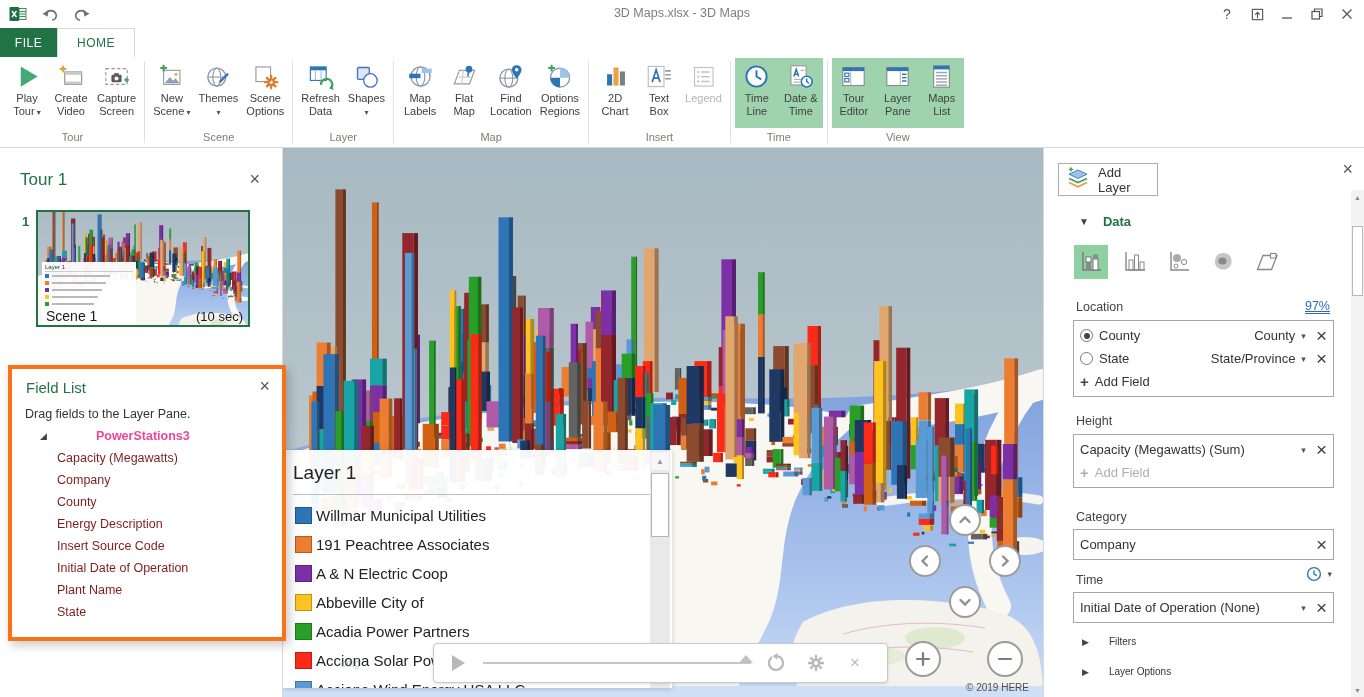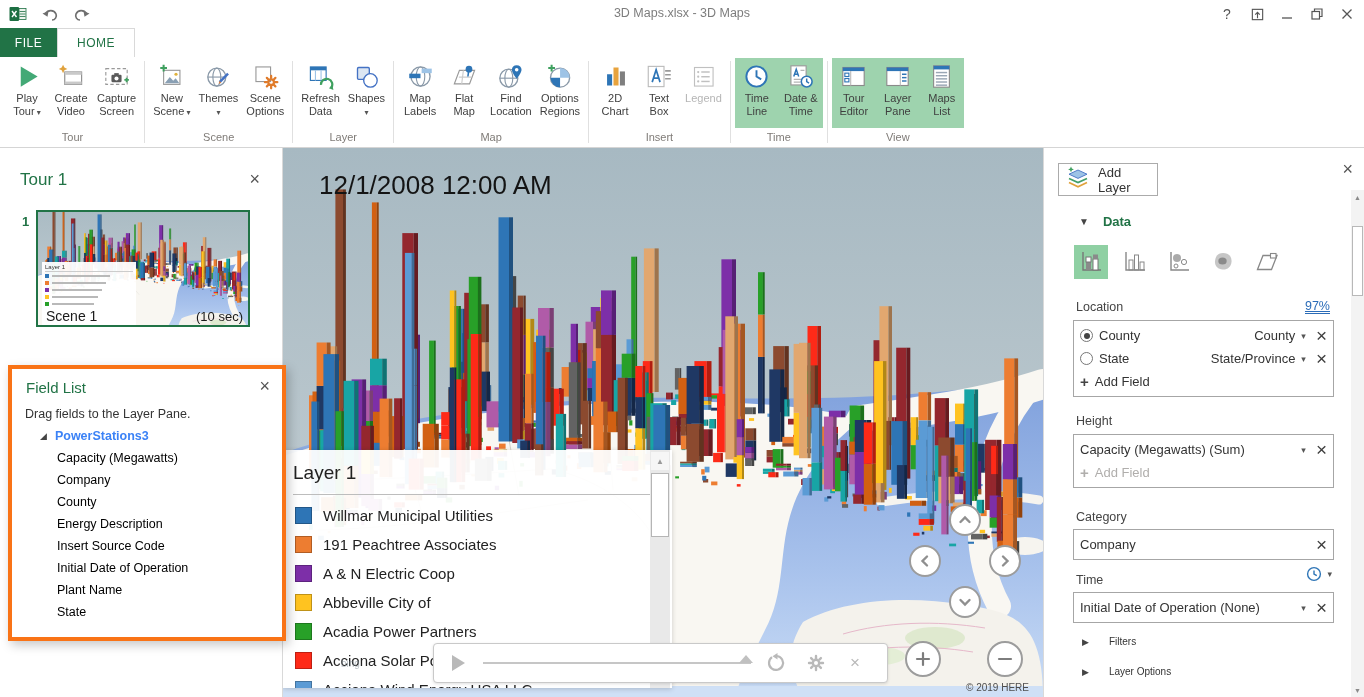--- a/index.html
+++ b/index.html
@@ -50,35 +50,35 @@
   .tl-bar { height:2px; background:#b9b9b9; }
   .scene-label { position:absolute; left:8px; bottom:1px; font-size:14px; color:#1a1a1a; }
   .scene-duration { position:absolute; right:5px; bottom:1px; font-size:13px; color:#1a1a1a; }
   
   .field-list-panel { position:absolute; left:8px; top:365px; width:278px; height:276px; background:#fff;
     border:4px solid #f97316; box-shadow:3px 4px 10px rgba(0,0,0,.22); z-index:30; }
   .fl-title { position:absolute; left:14px; top:10px; font-size:15px; color:#217346; }
   .fl-sub { position:absolute; left:13px; top:38px; font-size:12.5px; color:#333; }
   .fl-tree-head { position:absolute; left:28px; top:60px; display:flex; align-items:center; gap:8px; }
   .fl-exp { font-size:9px; color:#444; }
-  .fl-table { font-size:12.5px; font-weight:bold; color:#3b82f6; }
+  .fl-table { font-size:12.5px; font-weight:bold; color:#ec4899;margin-left:41px; }
   .fl-items { position:absolute; left:45px; top:82px; list-style:none; }
-  .fl-items li { font-size:12.5px; color:#000000; height:22px; }
+  .fl-items li { font-size:12.5px; color:#7f1d1d; height:22px; }
   
   .map-area { position:absolute; left:283px; top:148px; width:760px; height:549px; overflow:hidden; }
   .map-svg { position:absolute; left:0; top:0; }
   .map-date { position:absolute; left:36px; top:22px; font-size:26px; color:#141414; }
   .map-watermark { position:absolute; left:58px; top:510px; font-size:10px; color:rgba(130,142,152,.55); z-index:6; }
   .map-copyright { position:absolute; right:14px; bottom:4px; font-size:10px; color:#4d4d4d; z-index:6; }
   
   .legend { position:absolute; left:0; top:302px; width:389px; height:238px; background:rgba(255,255,255,.95);
     box-shadow:0 1px 5px rgba(0,0,0,.18); z-index:5; overflow:hidden; }
   .legend-title { position:absolute; left:10px; top:12px; font-size:19px; color:#222; }
   .legend-hr { position:absolute; left:10px; top:44px; width:360px; height:1px; background:#bdbdbd; }
-  .legend-row { position:absolute; left:12px; display:flex; align-items:center; gap:11px; height:20px; }
+  .legend-row { position:absolute; left:12px; display:flex; align-items:center; gap:4px; height:20px; }
   .legend-sq { width:17px; height:17px; border:1px solid rgba(0,0,0,.25); flex:none; }
   .legend-label { font-size:15px; color:#222; white-space:nowrap; }
   .legend-scroll { position:absolute; right:2px; top:0; width:20px; height:238px; background:#e9e9e9; }
   .legend-scroll .sc-up { position:absolute; left:1px; top:2px; width:18px; height:18px; background:#f6f6f6;
     display:flex; align-items:center; justify-content:center; font-size:8px; color:#9a9a9a; }
   .legend-scroll .sc-thumb { position:absolute; left:1px; top:23px; width:18px; height:64px; background:#fff; border:1px solid #b5b5b5; }
   
   .playbar { position:absolute; left:150px; top:495px; width:455px; height:40px; background:#fff;
     border:1px solid #c9c9c9; border-radius:4px; box-shadow:0 1px 3px rgba(0,0,0,.12); z-index:8; display:flex; align-items:center; }
   .pb-play { margin-left:18px; width:0; height:0; border-left:13px solid #b9b9b9; border-top:8px solid transparent; border-bottom:8px solid transparent; }
@@ -2869,21 +2869,20 @@
             <rect x="733.1" y="393.1" width="3.1" height="17.2" fill="rgb(69,69,69)"></rect>
             <rect x="719.8" y="366.4" width="10.3" height="46.9" fill="#ed7d31"></rect>
             <rect x="730.1" y="366.4" width="3.9" height="46.9" fill="rgb(165,87,34)"></rect>
             <rect x="719.8" y="331.2" width="10.3" height="35.2" fill="#ed7d31"></rect>
             <rect x="730.1" y="331.2" width="3.9" height="35.2" fill="rgb(165,87,34)"></rect>
             <rect x="719.8" y="296.0" width="10.3" height="35.2" fill="#7d2fa8"></rect>
             <rect x="730.1" y="296.0" width="3.9" height="35.2" fill="rgb(87,32,117)"></rect>
           </g>
   <rect x="0" y="538" width="760" height="11" fill="#cfe0f6"></rect>
 </svg></div>
-    <div class="map-date">12/1/2008 12:00 AM</div>
     <div class="map-watermark">bing</div>
     <div class="map-copyright">© 2019 HERE</div>
 
     <div class="legend">
       <div class="legend-title">Layer 1</div>
       <div class="legend-hr"></div>
       <div class="legend-rows">
           <div class="legend-row" style="top:55px;">
             <span class="legend-sq" style="background:#2e75b6;"></span>
             <span class="legend-label">Willmar Municipal Utilities</span>

